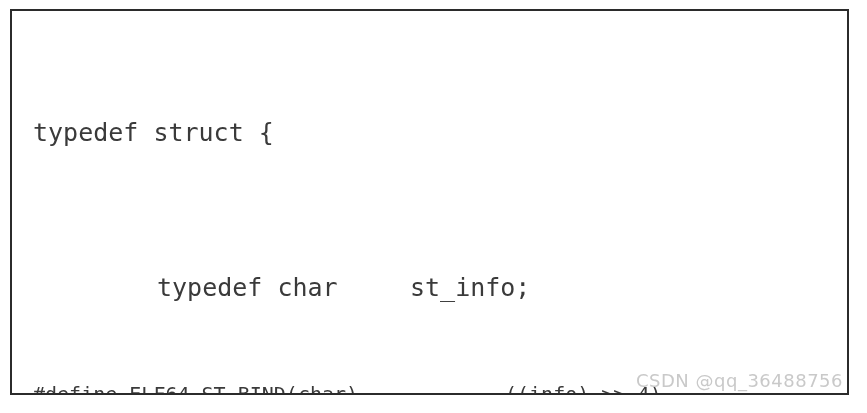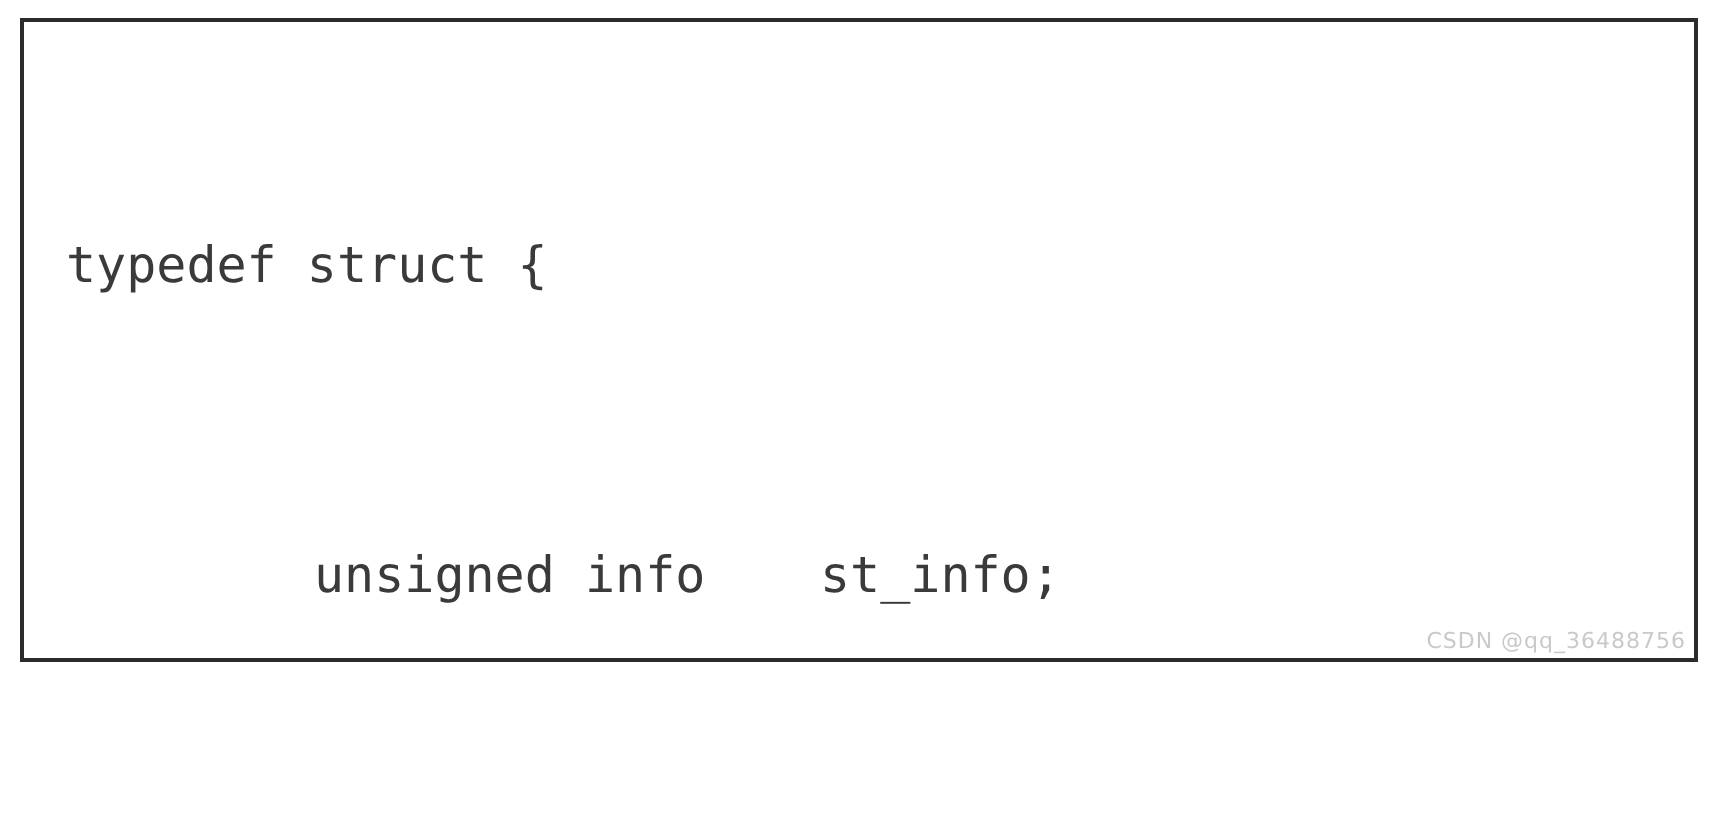--- a/index.html
+++ b/index.html
@@ -21,21 +21,21 @@
     height: 413px;
     background: #ffffff;
   }
 
   
   #code-frame {
     position: absolute;
     left: 10px;
     top: 9px;
     width: 839px;
-    height: 322px;
+    height: 386px;
     box-sizing: border-box;
     border: 2px solid #2b2b2b;
     background: #ffffff;
     overflow: hidden;
     padding-left: 10px;
   }
 
   
   .struct-block {
     position: absolute;
@@ -82,39 +82,39 @@
     display: inline-block;
     width: 472px;
   }
 
   
   #watermark {
     position: absolute;
     right: 4px;
     bottom: 2px;
     font-family: "DejaVu Sans", sans-serif;
-    font-size: 11px;
+    font-size: 18px;
     color: #c9c9c9;
     letter-spacing: 0.5px;
     white-space: nowrap;
   }
 </style>
 </head>
 <body>
 
 <div id="screenshot">
 
   <div id="code-frame">
 
     <div class="struct-block">
 
       <span class="struct-line"><span class="col-type">typedef struct {</span></span>
 
 
-      <span class="struct-line"><span class="indent"></span><span class="col-type">unsigned info</span><span>st_info;</span></span>
+      <span class="struct-line"><span class="indent"></span><span class="col-type">typedef char</span><span>st_info;</span></span>
 
       
 
       
 
       
 
       
 
       

